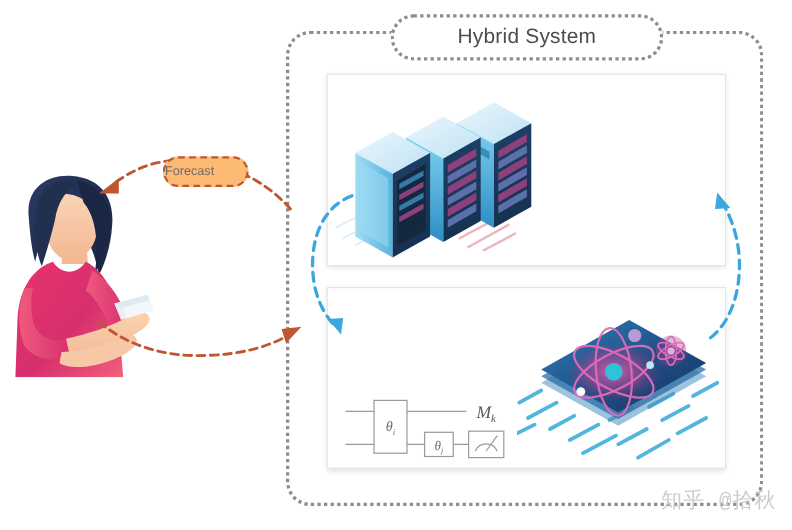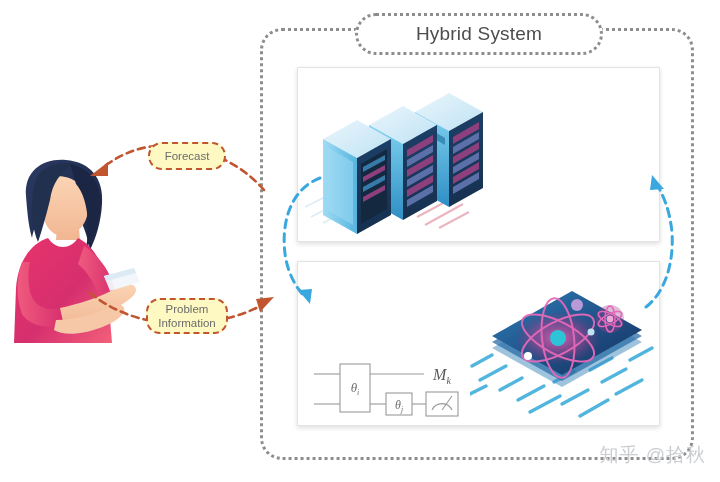--- a/index.html
+++ b/index.html
@@ -56,37 +56,37 @@
   #quantum-text{left:310px;top:283px;width:192px;}
 
   
   .person{position:absolute;left:8px;top:158px;width:135px;height:185px;}
 
   
   .orange-pill{
     position:absolute;
     border:2px dashed #c0552f;
     border-radius:14px;
-    background:#fef9c3;
+    background:#fdba74;
     box-sizing:border-box;
-    display:flex;align-items:center;justify-content:center;
+    display:flex;align-items:center;justify-content:flex-start;
     text-align:center;
     color:#6b6b6b;
     font-size:11.5px;
     line-height:1.22;
     z-index:5;
   }
   #label-forecast{left:148px;top:142px;width:78px;height:28px;}
   #label-problem{left:146px;top:298px;width:82px;height:36px;}
 
   
   .watermark{
     position:absolute;right:14px;bottom:14px;
     color:#c9ccd0;font-size:19px;
-    font-family:Liberation Sans, sans-serif;
+    font-family:Liberation Mono, monospace;
     letter-spacing:1px;
     user-select:none;
     z-index:8;
   }
 
   
   .circuit{position:absolute;left:312px;top:352px;width:175px;height:70px;z-index:4;}
 </style>
 </head>
 <body>
@@ -304,26 +304,20 @@
   </svg>
 
   <svg style="position:absolute;left:80px;top:285px;width:200px;height:60px;z-index:4;" viewBox="0 0 200 60">
     <path d="M10,8 C38,30 70,40 110,38 C140,37 164,30 182,20" fill="none" stroke="#c0552f" stroke-width="2.6" stroke-dasharray="7 5" stroke-linecap="round"></path>
     <polygon points="194,12 176,14 180,27" fill="#c0552f"></polygon>
   </svg>
 
   <div class="orange-pill" id="label-forecast">
     <span>Forecast</span>
   </div>
-  <div class="orange-pill" id="label-problem">
-    <span>
-      <span>Problem</span><br>
-      <span>Information</span>
-    </span>
-  </div>
 
   <svg class="person" viewBox="0 0 135 185">
     <defs>
       <linearGradient id="hairG" x1="0" y1="0" x2="1" y2="1">
         <stop offset="0%" stop-color="#2b3a63"></stop>
           <stop offset="100%" stop-color="#1b2544"></stop>
       </linearGradient>
       <linearGradient id="shirtG" x1="0" y1="0" x2="1" y2="1">
         <stop offset="0%" stop-color="#e8336b"></stop>
           <stop offset="55%" stop-color="#d62f6e"></stop>

